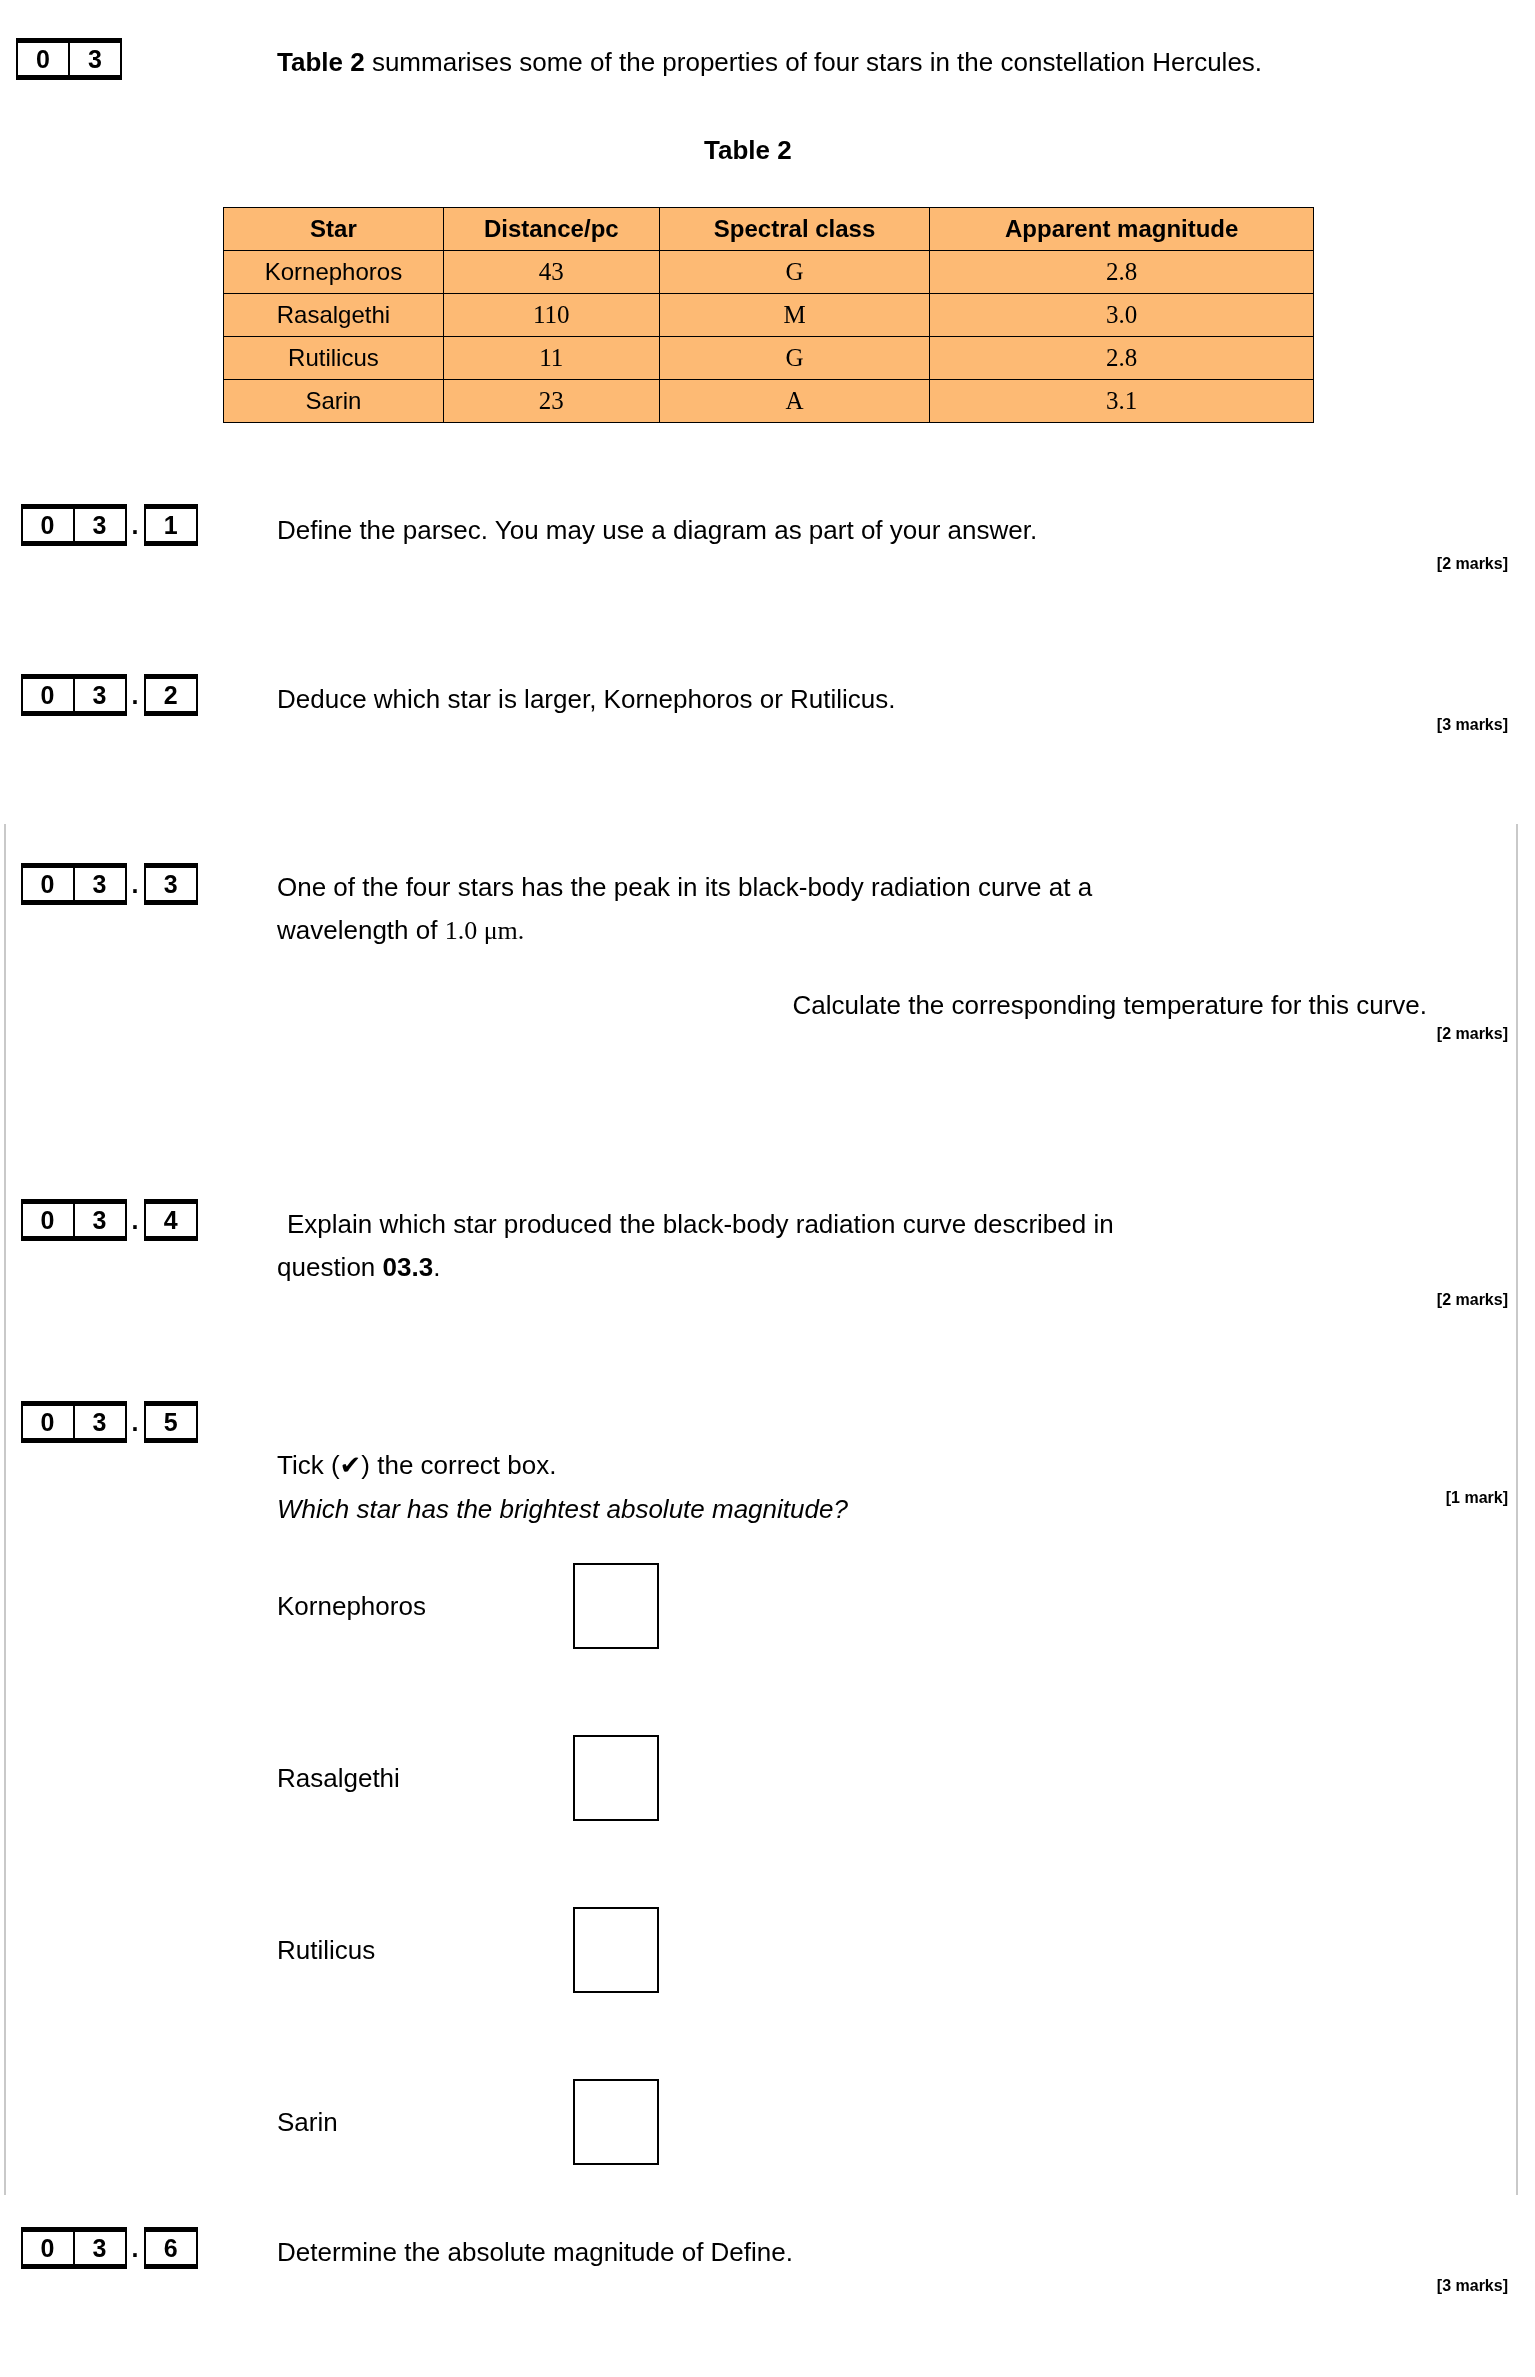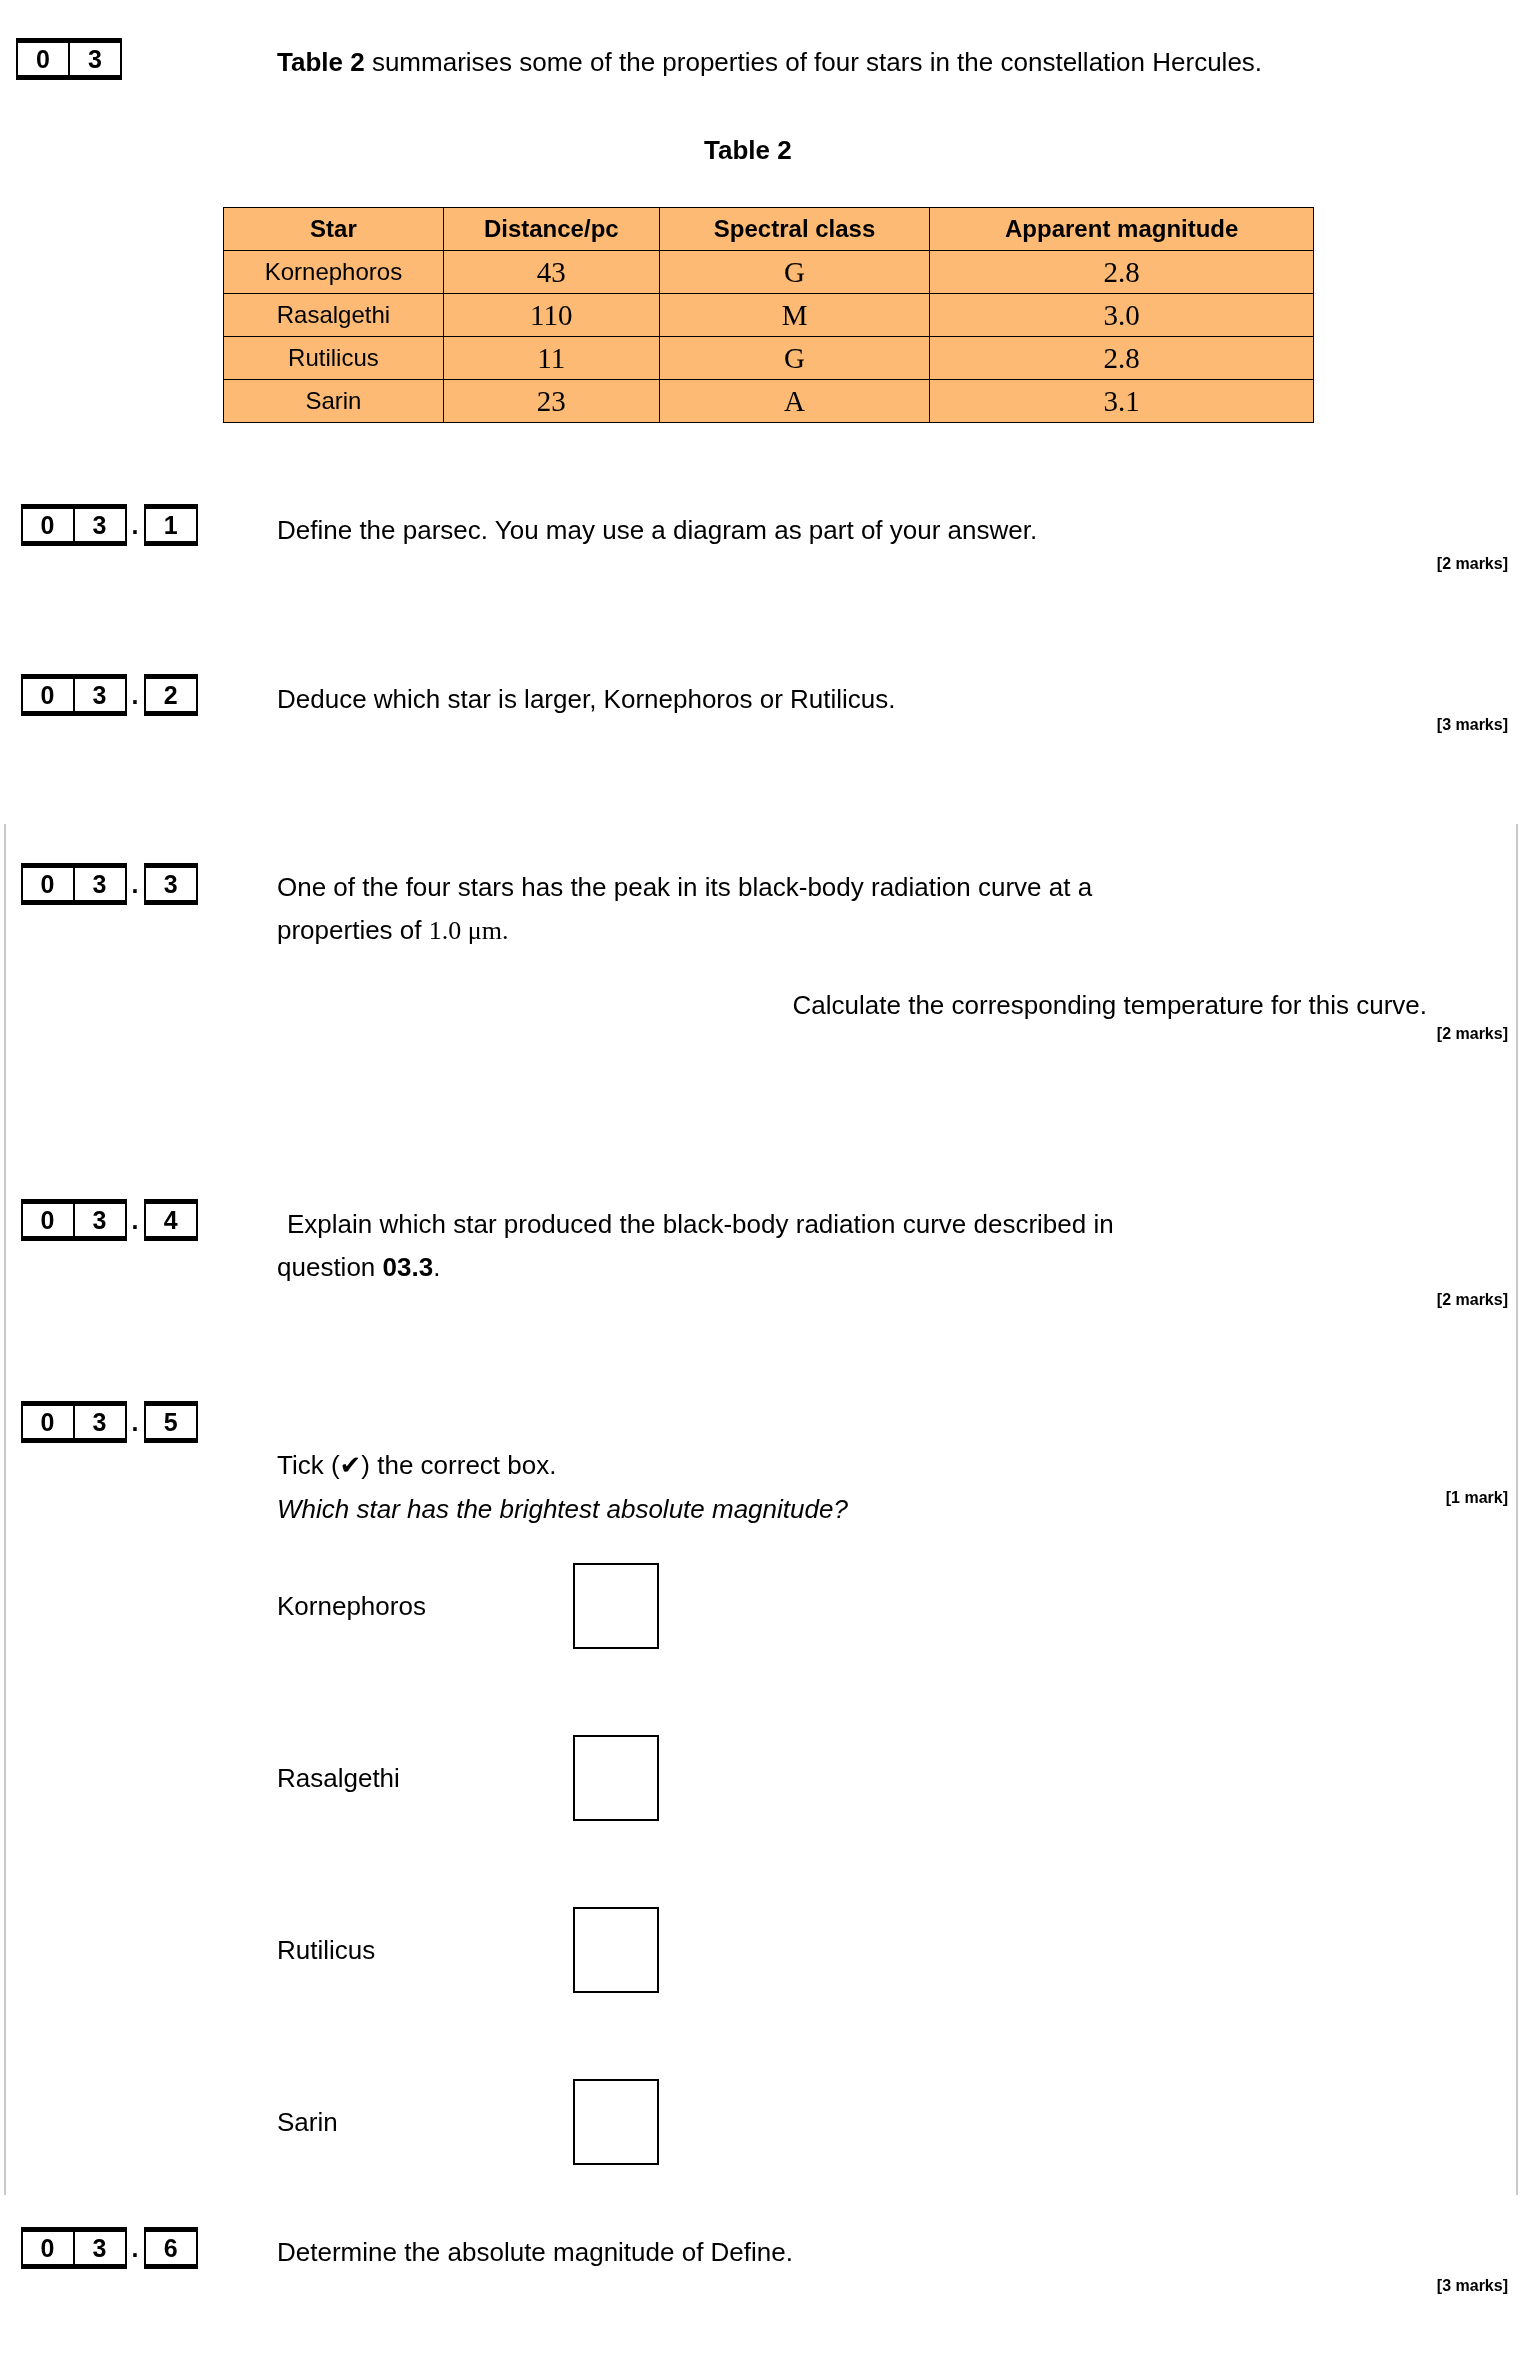--- a/index.html
+++ b/index.html
@@ -114,21 +114,21 @@
     font-size: 24px;
     font-weight: bold;
   }
   table.stars td.name {
     font-family: "Liberation Sans", sans-serif;
     font-size: 24px;
     font-weight: normal;
   }
   table.stars td.num {
     font-family: "Liberation Serif", serif;
-    font-size: 29px;
+    font-size: 25px;
   }
   table.stars col.c-star { width: 220px; }
   table.stars col.c-dist { width: 216px; }
   table.stars col.c-spec { width: 271px; }
   table.stars col.c-mag  { width: 384px; }
 
   
   .tick-row {
     position: absolute;
     left: 277px;
@@ -247,21 +247,21 @@
   <div class="qbox-pair">
     <div class="qcell">0</div>
     <div class="qcell">3</div>
   </div>
   <span class="qdot">.</span>
   <div class="qbox-single">
     <div class="qcell">3</div>
   </div>
 </div>
 <div class="qtext" style="left:277px; top:870px; width:1150px;">One of the four stars has the peak in its black-body radiation curve at a</div>
-<div class="qtext" style="left:277px; top:913px; width:1150px;"><span>properties of </span><span class="serif">1.0 μm.</span></div>
+<div class="qtext" style="left:277px; top:913px; width:1150px;"><span>wavelength of </span><span class="serif">1.0 μm.</span></div>
 <div class="qtext" style="left:277px; top:988px; width:1150px;text-align:right;">Calculate the corresponding temperature for this curve.</div>
 <div class="marks" style="left:1025px; top:1025px; width:483px;">[2 marks]</div>
 
 <div class="qnum" style="left:20.5px; top:1199px;">
   <div class="qbox-pair">
     <div class="qcell">0</div>
     <div class="qcell">3</div>
   </div>
   <span class="qdot">.</span>
   <div class="qbox-single">

